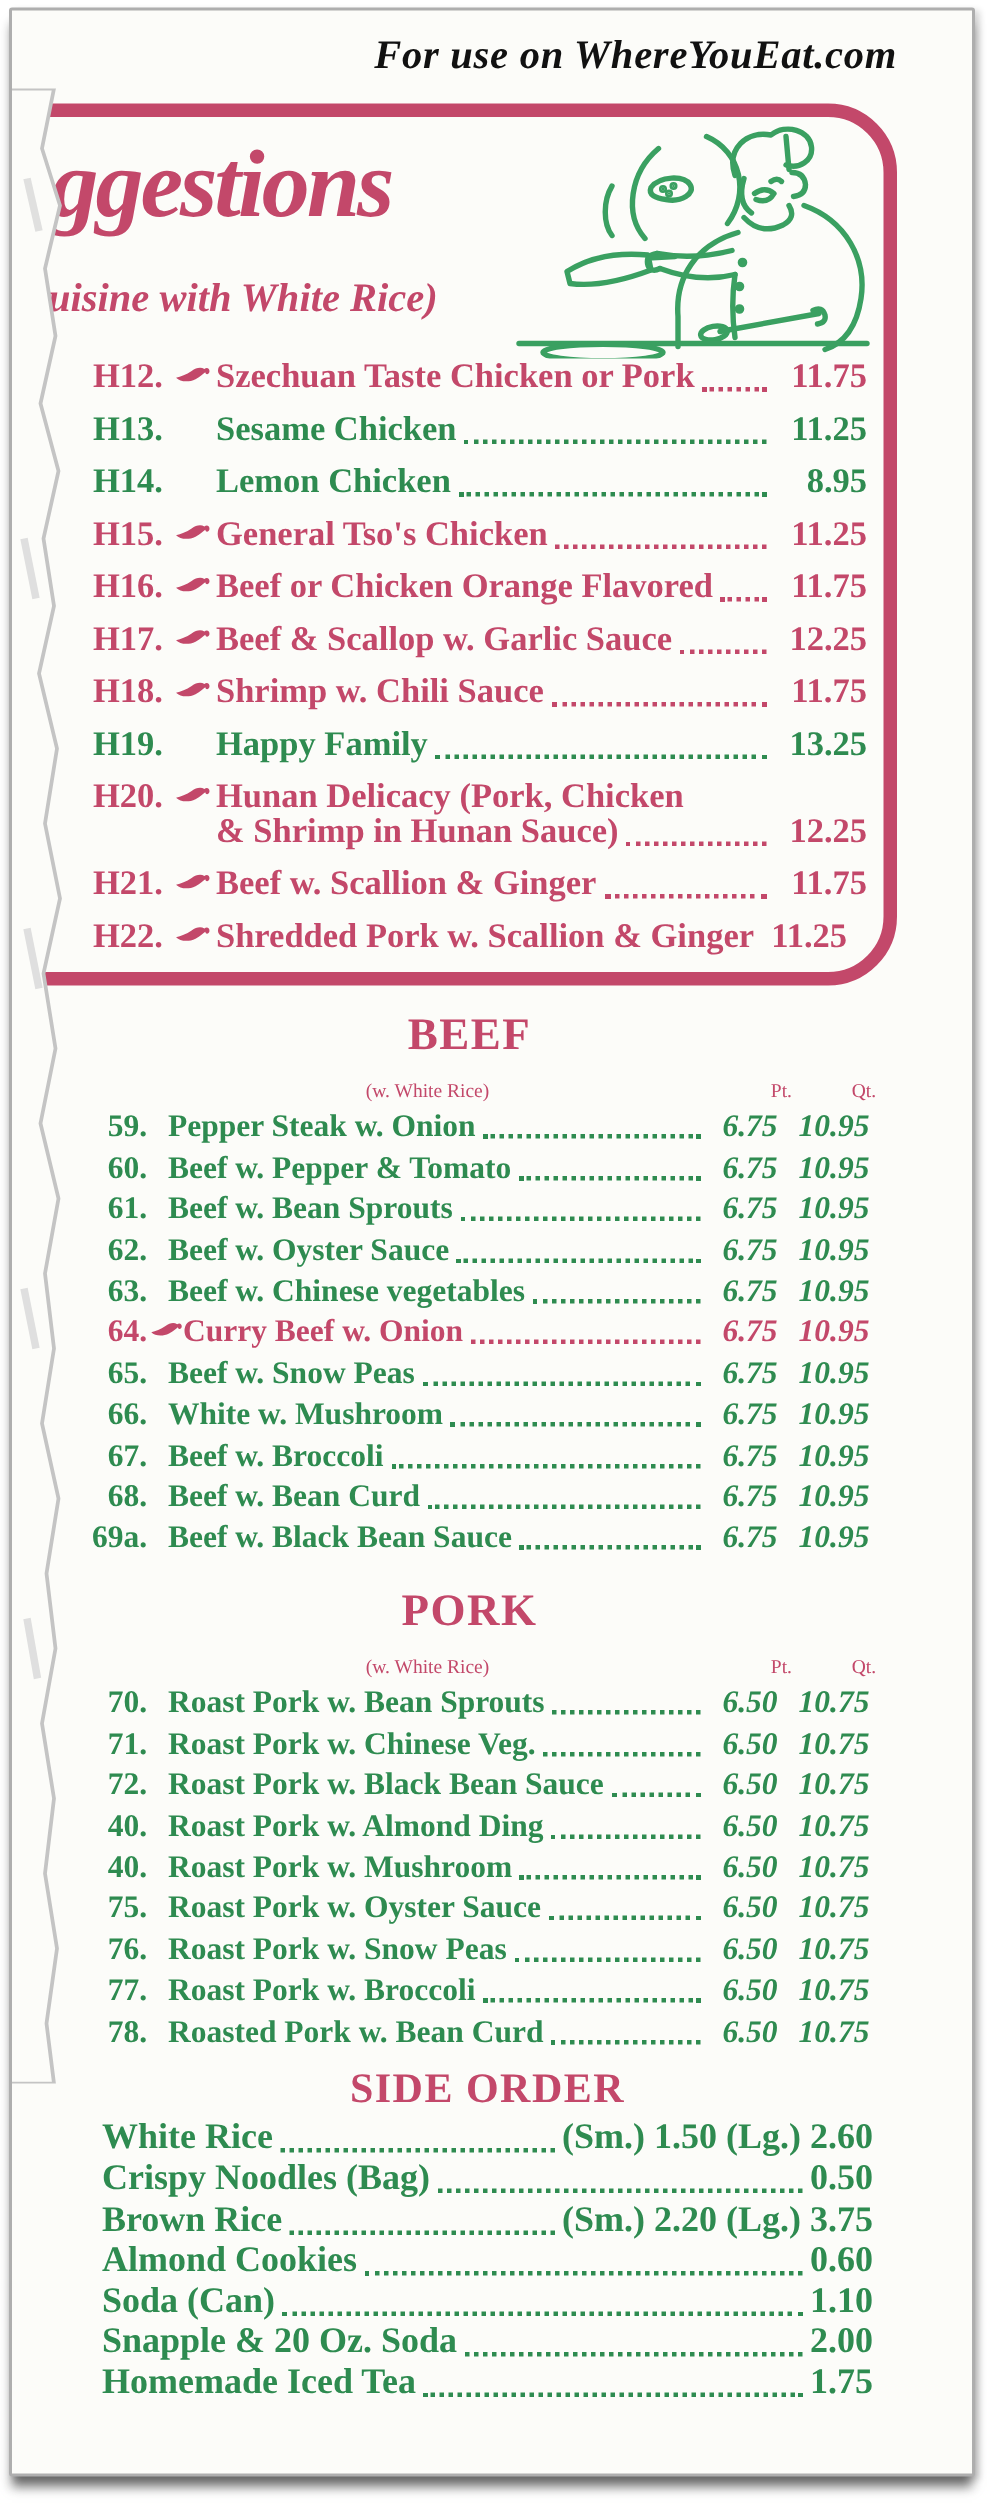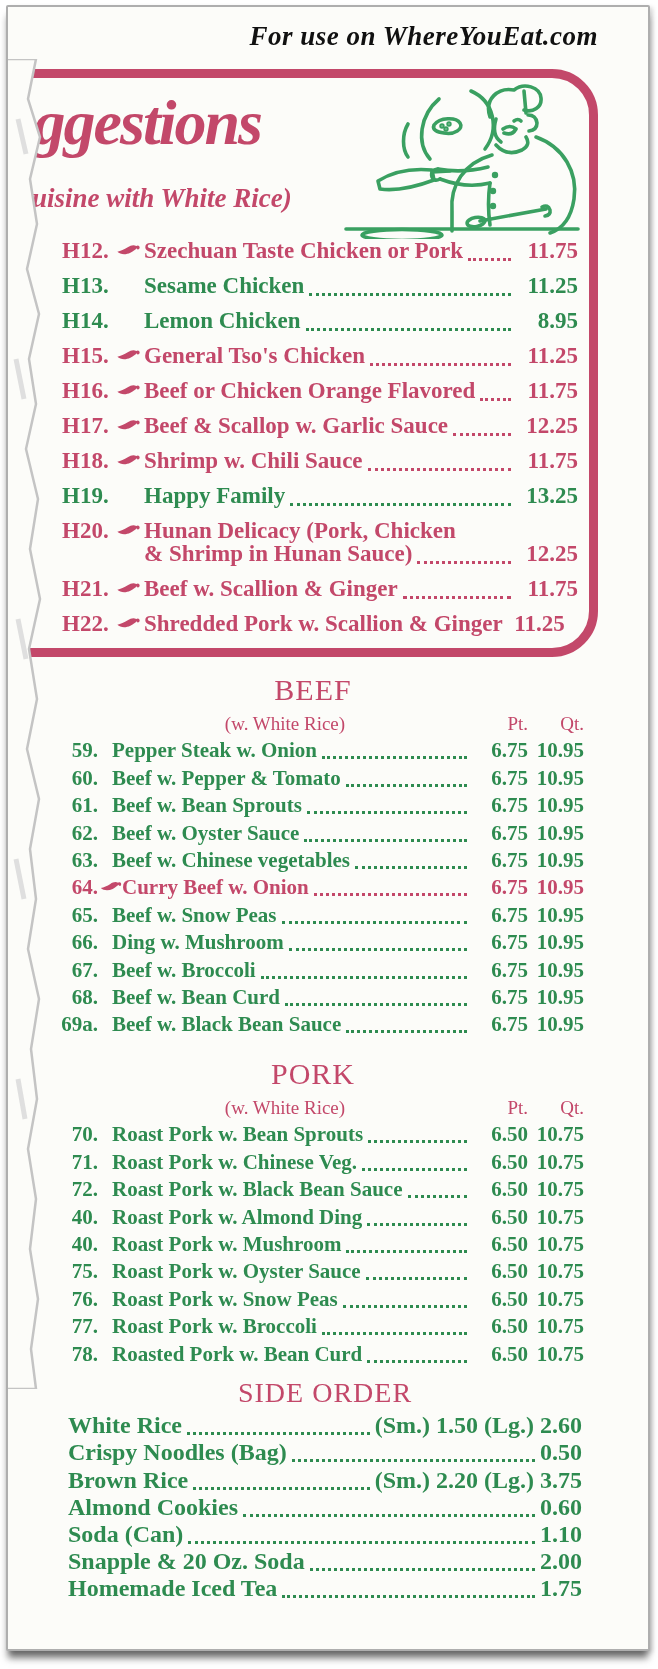--- a/index.html
+++ b/index.html
@@ -46,34 +46,34 @@
   .hline2{height:23px;}
   .hrow{font-size:23px;font-weight:bold;line-height:1;white-space:nowrap;}
   .hnum{width:54px;padding-bottom:4px;}
   .pepslot{width:28px;padding-bottom:6px;}
   .hname{padding-bottom:4px;}
   .hindent{width:82px;}
   .hprice{width:62px;text-align:right;padding-bottom:4px;}
 
   
   .section{position:absolute;left:34px;right:64px;}
-  .sec-title{text-align:center;font-size:30px;font-weight:normal;color:var(--pink);
+  .sec-title{text-align:center;font-size:30px;font-weight:bold;color:var(--pink);
     letter-spacing:1px;line-height:1;}
   .subhead{display:flex;align-items:flex-end;height:24px;margin-top:4px;
-    font-size:19px;color:var(--pink);line-height:1;}
+    font-size:13px;color:var(--pink);line-height:1;}
   .subhead .sp{width:56px;}
   .subhead .mid{flex:1;text-align:center;}
   .colh{width:56px;text-align:right;}
   .mrow{height:27.4px;display:flex;align-items:flex-end;font-size:21px;
     font-weight:bold;line-height:1;white-space:nowrap;}
   .mnum{width:56px;text-align:right;padding-bottom:3px;}
   .mgap{width:14px;}
   .mname{padding-bottom:3px;}
   .mpep{padding-bottom:5px;margin-left:2px;}
-  .pt,.qt{width:56px;text-align:right;padding-bottom:3px;}
+  .pt,.qt{width:56px;text-align:center;padding-bottom:3px;font-style:italic;}
   .sec-beef{top:668px;}
   .sec-pork{top:1052px;}
   .rows{margin-top:4px;}
 
   
   .side{position:absolute;left:60px;right:66px;top:1372px;}
   .side .sec-title{font-size:28px;}
   .srow{height:27.2px;display:flex;align-items:flex-end;font-size:24px;
     font-weight:bold;line-height:1;color:var(--green);white-space:nowrap;}
   .srow .sname,.srow .sprice{padding-bottom:3px;}
@@ -371,21 +371,21 @@
             <span class="mname">Beef w. Snow Peas</span>
             <span class="leader"></span>
             <span class="pt">6.75</span>
             <span class="qt">10.95</span>
           </div>
 
           <div class="mrow green">
             <span class="mnum">66.</span>
 
             <span class="mgap"></span>
-            <span class="mname">Ding w. Mushroom</span>
+            <span class="mname">White w. Mushroom</span>
             <span class="leader"></span>
             <span class="pt">6.75</span>
             <span class="qt">10.95</span>
           </div>
 
           <div class="mrow green">
             <span class="mnum">67.</span>
 
             <span class="mgap"></span>
             <span class="mname">Beef w. Broccoli</span>

